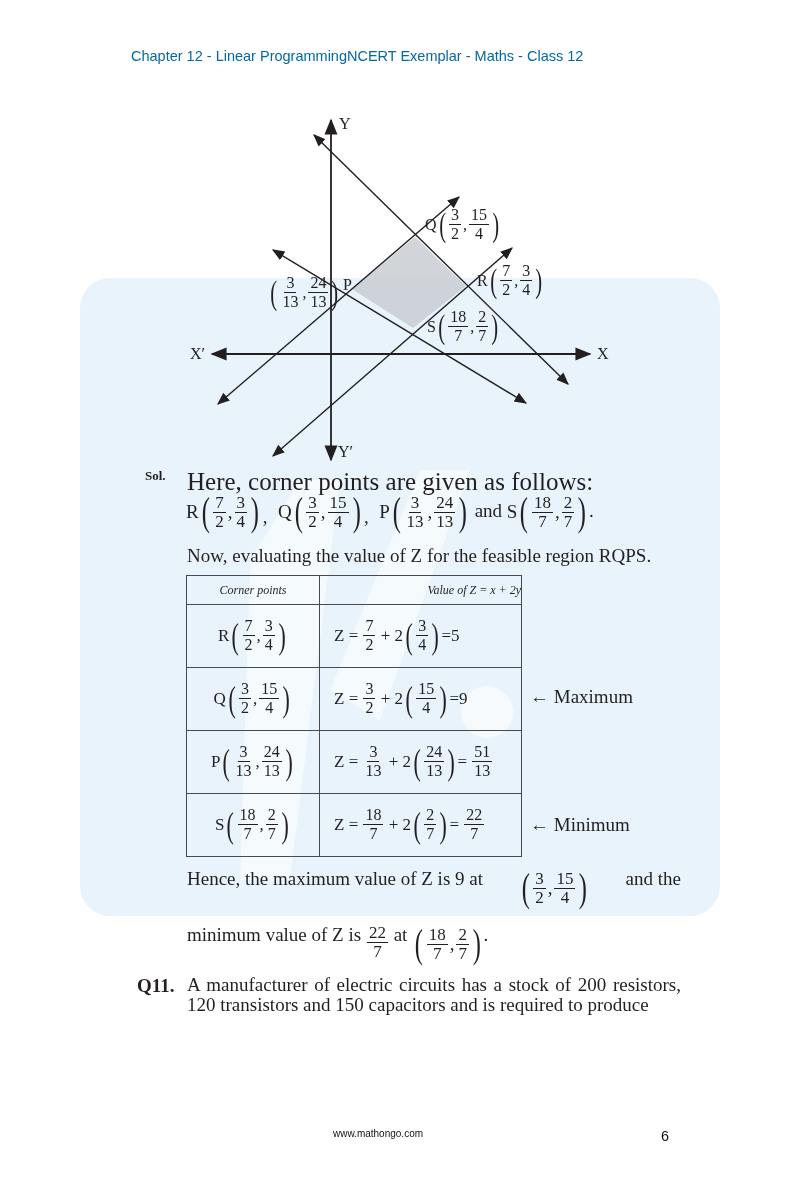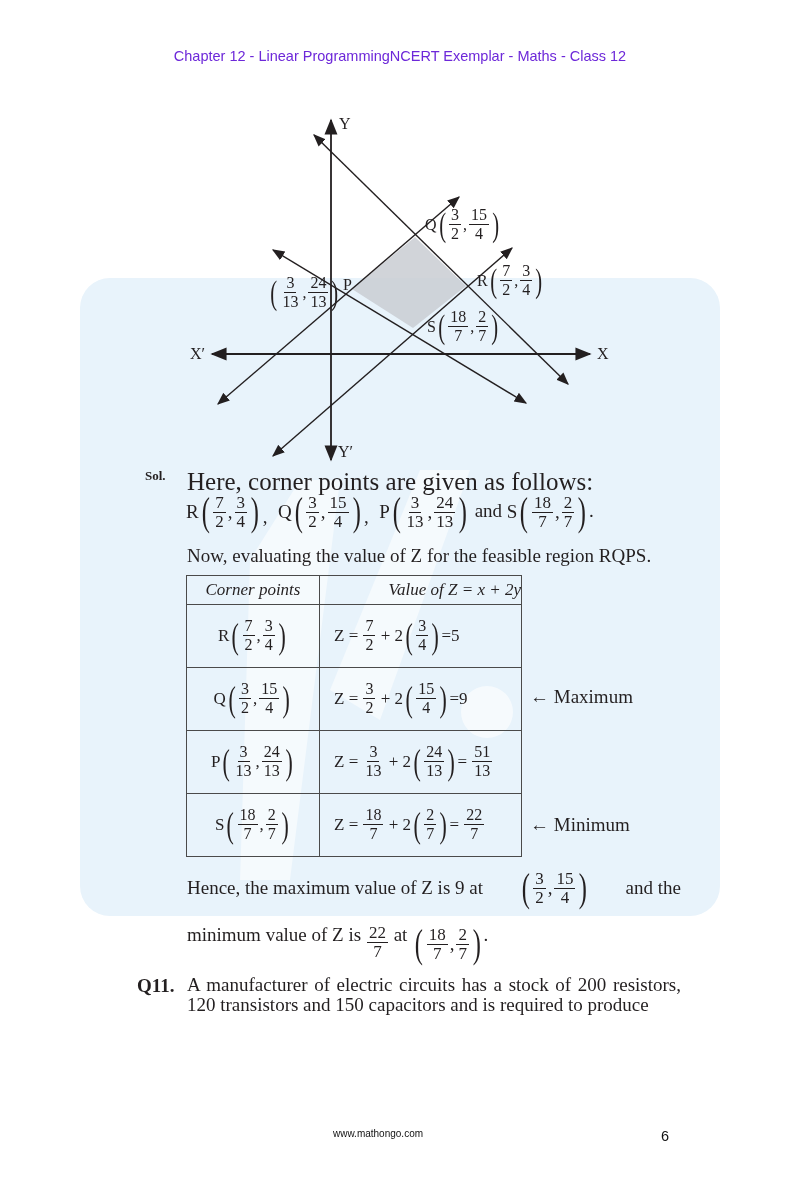--- a/index.html
+++ b/index.html
@@ -8,22 +8,22 @@
     background: #ffffff; color: #231f20;
     font-family: "Liberation Serif", "DejaVu Serif", serif;
   }
   .bg-panel {
     position: absolute; left: 80px; top: 278px; width: 640px; height: 638px;
     background: #e8f3fb; border-radius: 30px; z-index: 0;
   }
   .watermark { position: absolute; left: 0; top: 0; z-index: 0; pointer-events: none; }
   .header {
     position: absolute; top: 48px; left: 131px; right: 131px; height: 20px;
-    font-family: "Liberation Sans", "DejaVu Sans", sans-serif; font-size: 14.5px; color: #6d28d9;
-    display: flex; justify-content: center; z-index: 2;
+    font-family: "Liberation Sans", "DejaVu Sans", sans-serif; font-size: 14.5px; color: #0369a1;
+    display: flex; justify-content: flex-start; z-index: 2;
   }
   .footer-url {
     position: absolute; top: 1128px; left: 333px;
     font-family: "Liberation Sans", "DejaVu Sans", sans-serif; font-size: 10px; color: #111; z-index: 2;
   }
   .footer-page {
     position: absolute; top: 1128px; left: 661px;
     font-family: "Liberation Sans", "DejaVu Sans", sans-serif; font-size: 14.5px; color: #111; z-index: 2;
   }
   .graph { position: absolute; left: 0; top: 0; z-index: 1; }
@@ -42,28 +42,28 @@
   .line1 { position: absolute; left: 187px; top: 468px; font-size: 25px; z-index: 3; }
   .line2 { position: absolute; left: 186px; top: 492px; font-size: 19px; z-index: 3; white-space: nowrap; }
   .line2 .frac { font-size: 17px; }
   .line3 { position: absolute; left: 187px; top: 545px; font-size: 19px; z-index: 3; white-space: nowrap; }
 
   table.zt {
     position: absolute; left: 186px; top: 575px; border-collapse: collapse; z-index: 3;
     font-size: 17px; background: transparent;
   }
   table.zt td, table.zt th { border: 1.5px solid #4a4a4a; text-align: center; padding: 0; }
-  table.zt th { font-weight: normal; font-style: italic; height: 28px; font-size: 17px; }
+  table.zt th { font-weight: normal; font-style: italic; height: 28px; font-size: 12px; }
   table.zt td { height: 62px; }
   table.zt .c1 { width: 132px; }
   table.zt .c2 { width: 187px; text-align: left; padding-left: 14px; }
   .zt .frac { font-size: 16px; }
   .side { position: absolute; left: 530px; font-size: 19px; z-index: 3; white-space: nowrap; }
 
-  .concl1 { position: absolute; left: 187px; top: 868px; width: 494px; font-size: 19px; z-index: 3; display: flex; justify-content: space-between; align-items: center; white-space: nowrap; }
+  .concl1 { position: absolute; left: 187px; top: 868px; width: 494px; font-size: 19px; z-index: 3; display: flex; justify-content: space-between; align-items: flex-start; white-space: nowrap; }
   .concl2 { position: absolute; left: 187px; top: 924px; font-size: 19px; z-index: 3; white-space: nowrap; display: flex; }
   .concl1 .frac, .concl2 .frac { font-size: 17px; }
   .q-label { position: absolute; left: 137px; top: 975px; font-size: 19px; font-weight: bold; z-index: 3; }
   .q-text { position: absolute; left: 187px; top: 975px; width: 494px; font-size: 19px; line-height: 20px; z-index: 3; text-align: justify; }
 </style>
 </head>
 <body>
 
 <div class="bg-panel"></div>
 

